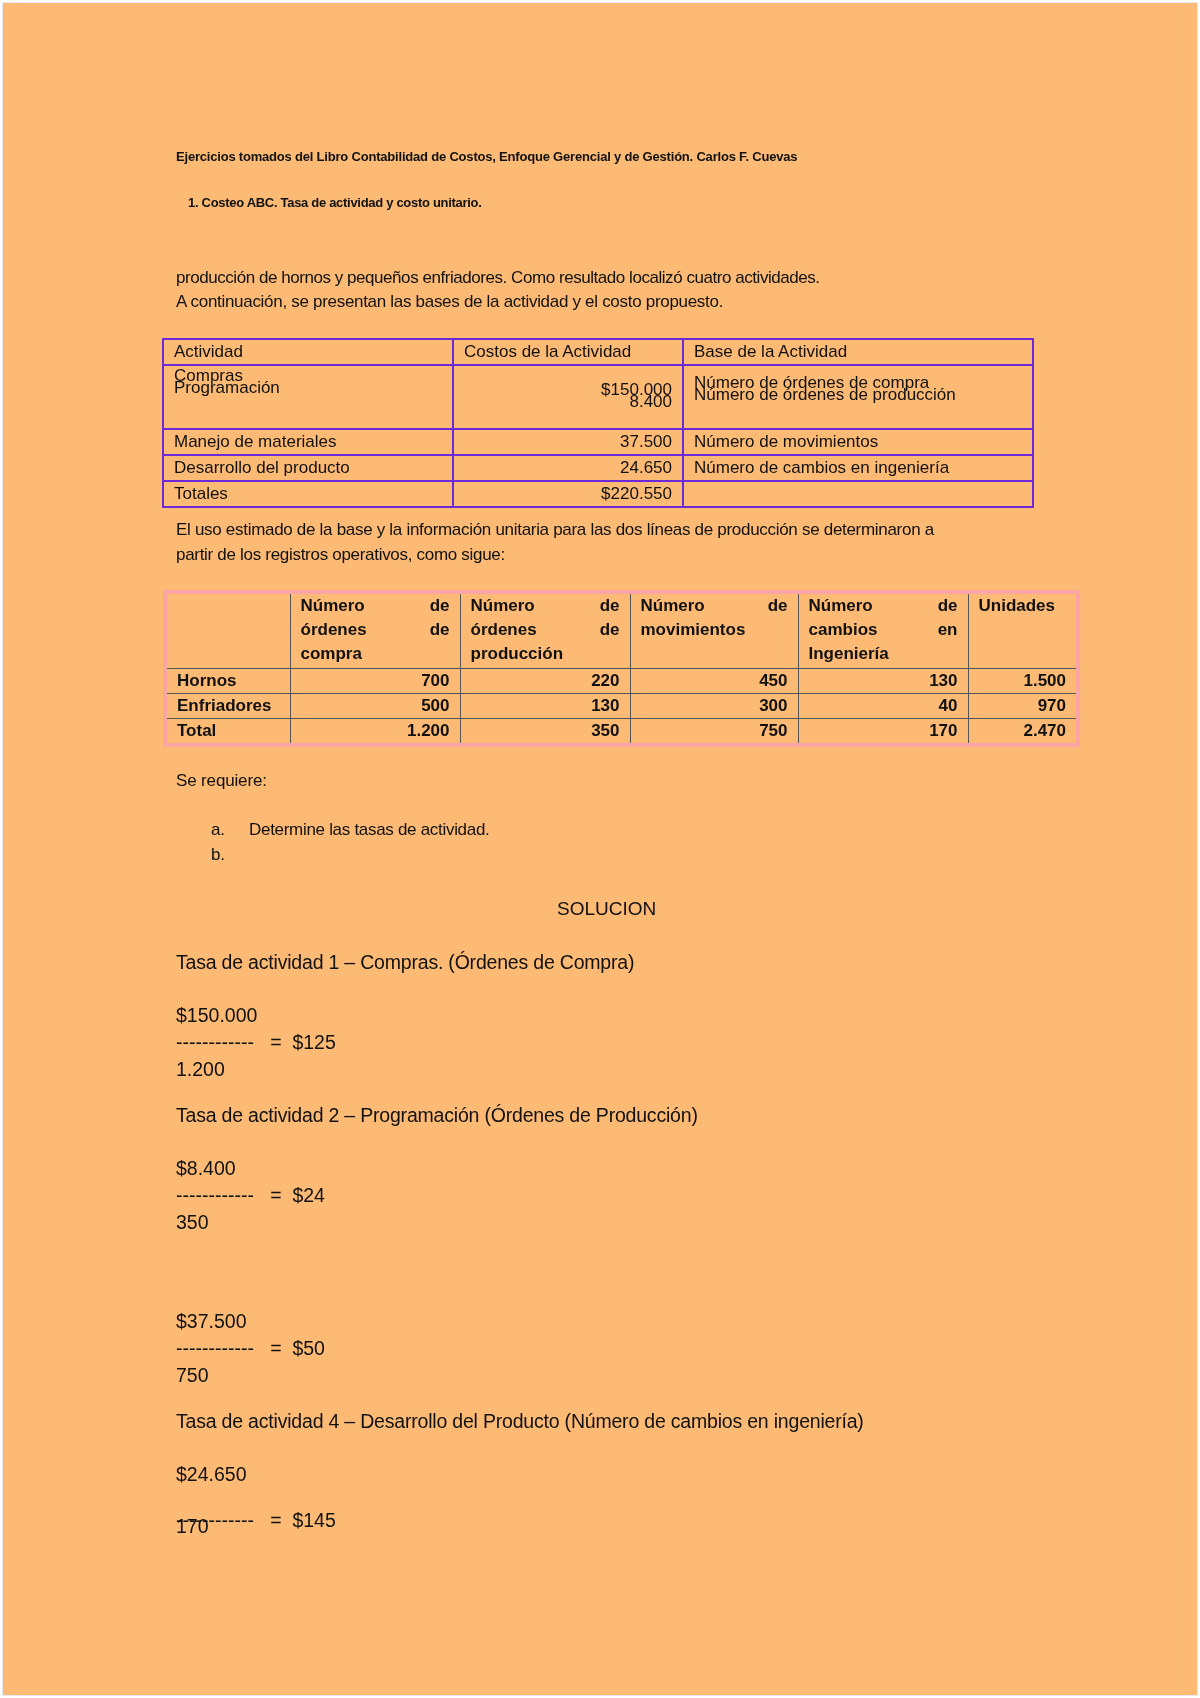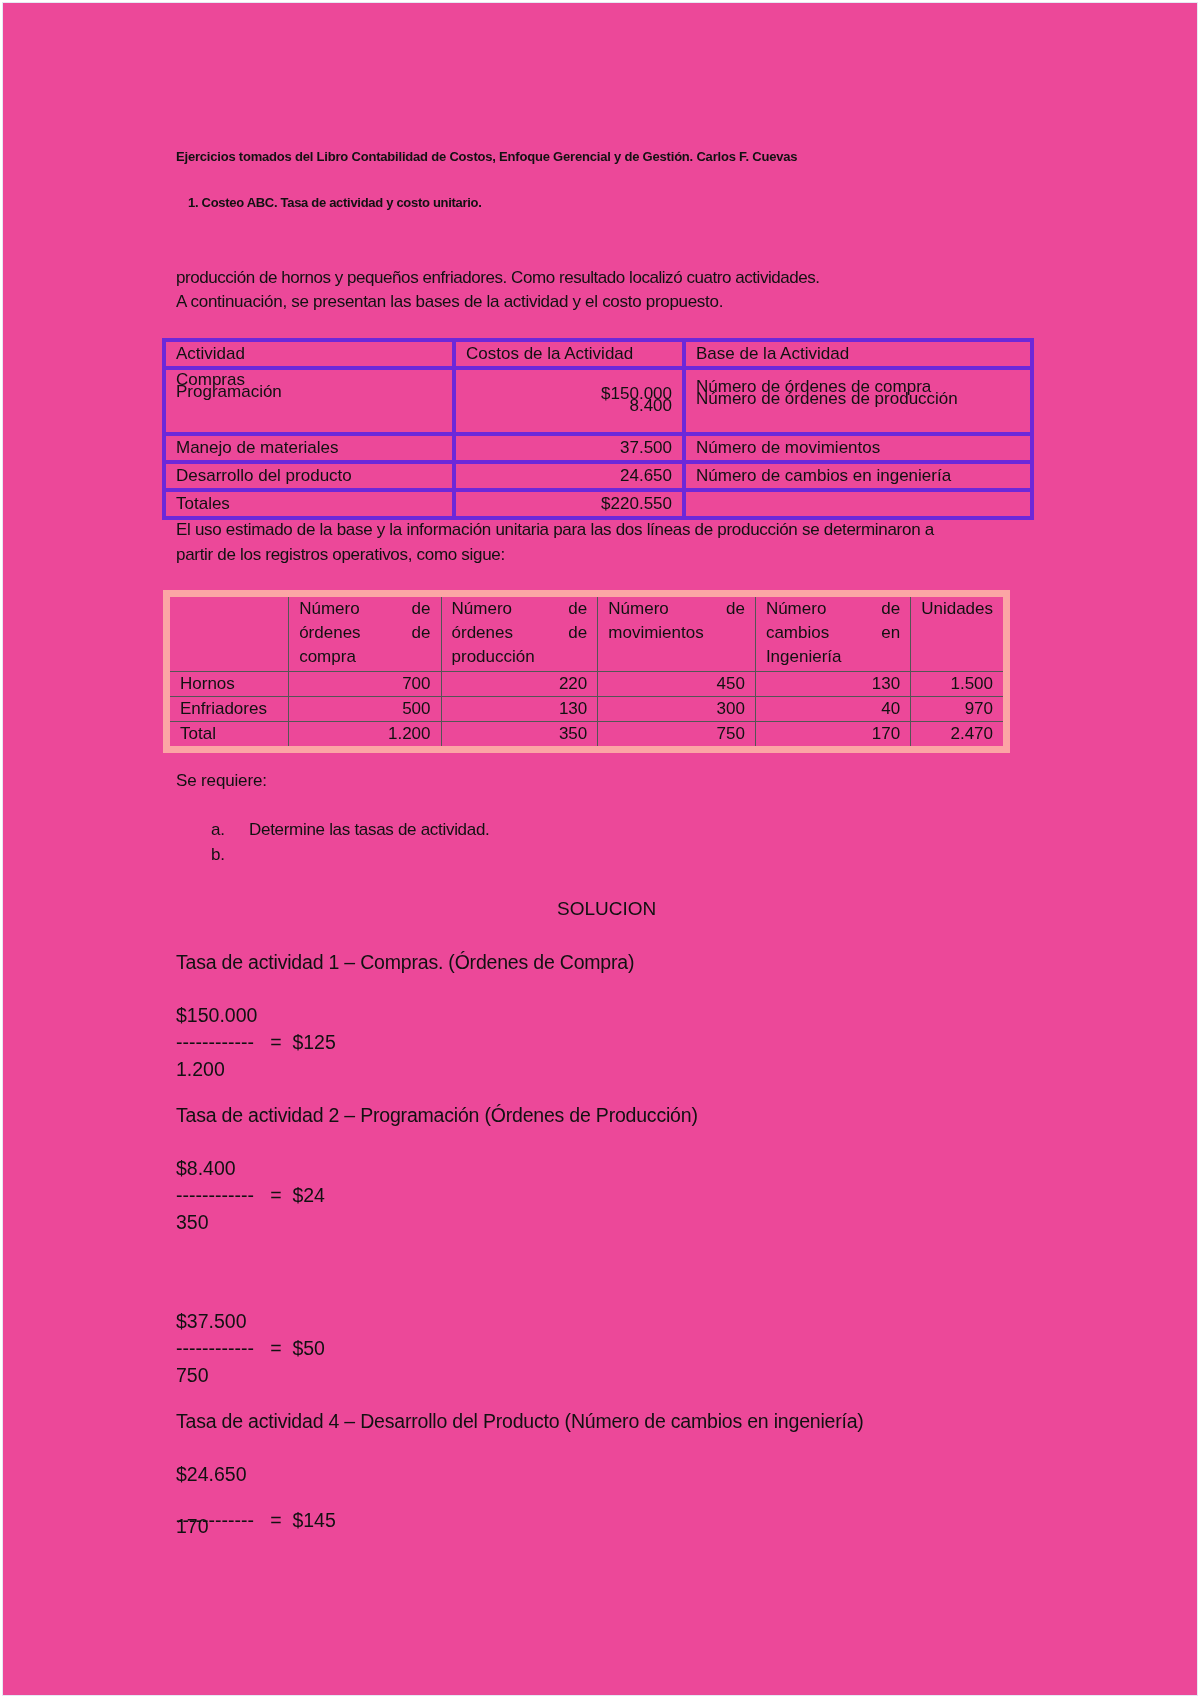--- a/index.html
+++ b/index.html
@@ -2,32 +2,32 @@
 <html><head>
   <meta charset="utf-8">
   <style>
     html, body { margin: 0; padding: 0; background: #ffffff; }
     body {
       width: 1200px; height: 1698px; position: relative; overflow: hidden;
       font-family: "Liberation Sans", sans-serif; color: #111;
     }
     .page {
       position: absolute; left: 2px; top: 2px; width: 1194px; height: 1692px;
-      background: #ec4899; border: 1px solid #e6e8f4;
+      background: #fdba74; border: 1px solid #e6e8f4;
     }
     .abs { position: absolute; white-space: nowrap; }
     .header { left: 173px; top: 146px; font-size: 13px; font-weight: bold; letter-spacing: -0.2px; }
     .title { left: 185px; top: 192px; font-size: 13px; font-weight: bold; letter-spacing: -0.3px; }
     .para { left: 173px; font-size: 17px; letter-spacing: -0.15px; }
     table { border-collapse: collapse; font-size: 17px; }
     td { padding: 0 10px; vertical-align: top; }
     #t1 { position: absolute; left: 159px; top: 335px; width: 872px; border: 2px solid #444; }
-    #t1 td { border: 4px solid #6d28d9; height: 24px; line-height: 24px; }
+    #t1 td { border: 2px solid #6d28d9; height: 24px; line-height: 24px; }
     #t1 td.num { text-align: right; }
-    #t2 { position: absolute; left: 160px; top: 587px; width: 847px; border: 7px solid #fca5a5; }
+    #t2 { position: absolute; left: 160px; top: 587px; width: 917px; border: 4px solid #fca5a5; font-weight: bold; }
     #t2 td { border: 1px solid #555; height: 24px; line-height: 24px; }
     #t2 td.num { text-align: right; }
     #t2 .hdr td { height: 74px; line-height: 24px; }
     .just { text-align: justify; text-align-last: justify; display: block; }
     .sol { left: 554px; top: 895px; font-size: 19px; }
     .rt { left: 173px; font-size: 19.5px; letter-spacing: -0.2px; }
     .frac { left: 173px; font-size: 19.5px; }
   </style>
 </head>
 <body>

